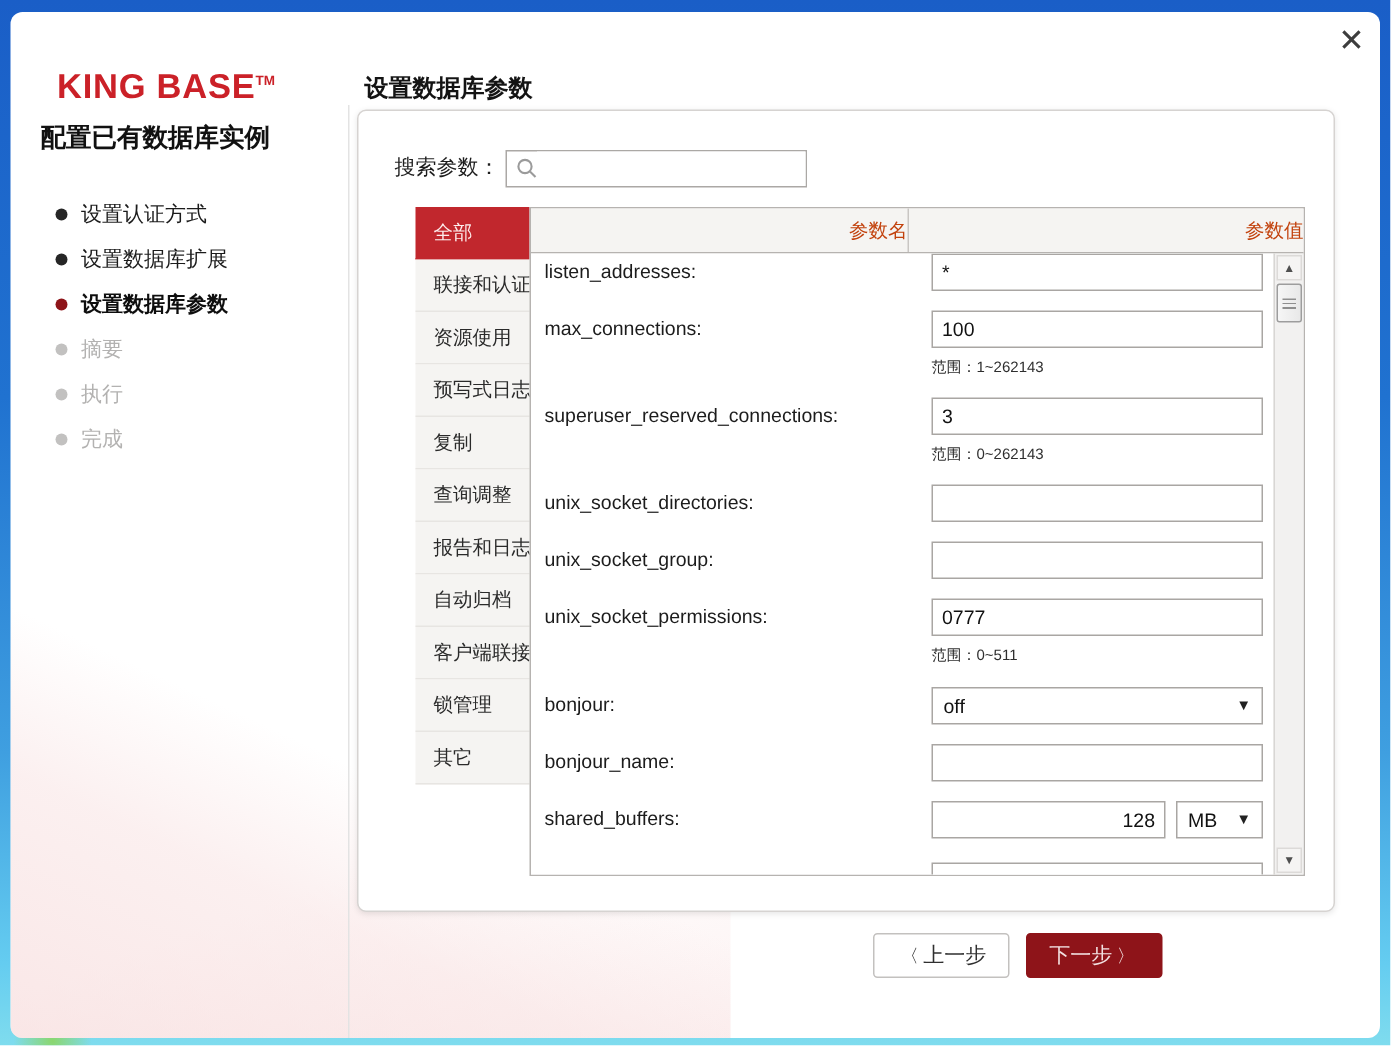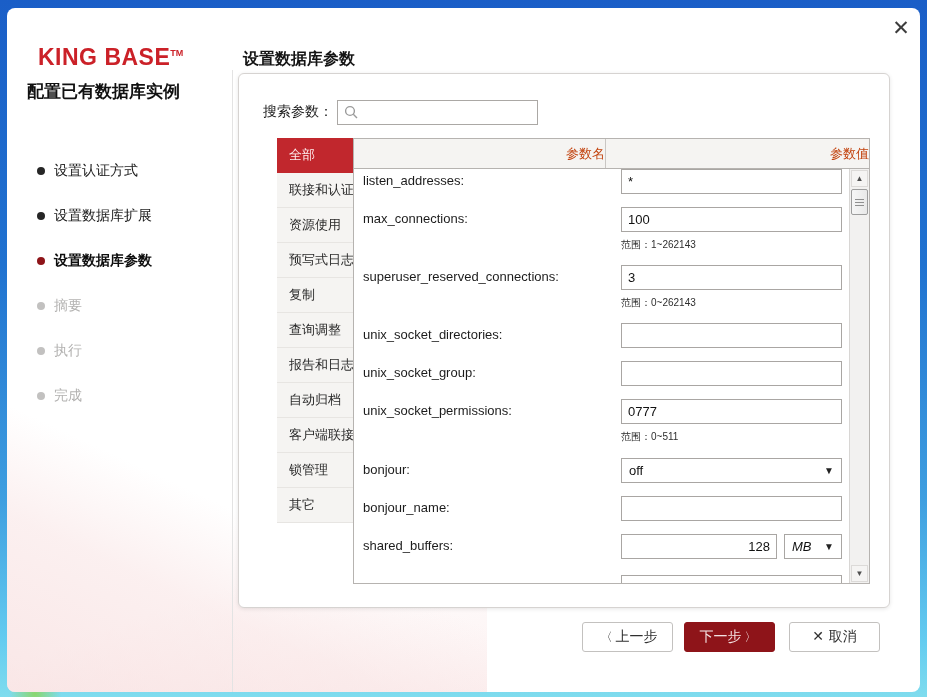--- a/index.html
+++ b/index.html
@@ -30,21 +30,21 @@
   }
 
   
   .sidebar { position:absolute; left:0; top:0; width:225px; height:100%; }
   .side-divider { position:absolute; left:225px; top:62px; bottom:0; width:1px; background:#e3e3e3; }
   .logo { position:absolute; left:31px; top:36px; color:#cb2128; font-weight:bold;
           font-size:23px; letter-spacing:.5px; white-space:nowrap; }
   .logo sup { font-size:9px; font-weight:bold; letter-spacing:0; }
   .wizard-title { position:absolute; left:20px; top:72px; font-size:17px; font-weight:bold; color:#111; }
   .steps { position:absolute; left:30px; top:126px; margin:0; padding:0; list-style:none; }
-  .steps li { display:flex; align-items:center; margin-bottom:13px; font-size:14px; height:17px;margin-top:28px; }
+  .steps li { display:flex; align-items:center; margin-bottom:13px; font-size:14px; height:17px; }
   .steps .dot { width:8px; height:8px; border-radius:50%; margin-right:9px; flex:0 0 8px; }
   .steps li.done  { color:#1b1b1b; }
   .steps li.done .dot { background:#262626; }
   .steps li.active { color:#0e0e0e; font-weight:bold; }
   .steps li.active .dot { background:#8e1419; }
   .steps li.pending { color:#b3b2b1; }
   .steps li.pending .dot { background:#c2c1c0; }
 
   
   .page-title { position:absolute; left:236px; top:30px; font-size:16px; font-weight:bold; color:#141414; }
@@ -80,21 +80,21 @@
   .prow .pname { position:absolute; left:9px; top:4px; font-size:13px; color:#1c1c1c; white-space:nowrap; }
   .prow .pinput { position:absolute; left:267px; top:0; width:221px; height:25px;
     border:1px solid #a9a6a3; font-size:13px; padding:1px 6px; outline:none; color:#111; background:#fff; }
   .prow .prange { position:absolute; left:267px; top:31px; font-size:10px; color:#2e2e2e; white-space:nowrap; }
   .fakeselect { position:absolute; left:267px; top:0; width:221px; height:25px;
     border:1px solid #a9a6a3; background:#fff; font-size:13px; color:#111;
     display:flex; align-items:center; padding:0 7px; cursor:pointer; }
   .fakeselect .sel-text { flex:1; }
   .fakeselect .caret { font-size:10px; color:#222; }
   .pinput.narrow { width:156px !important;text-align:right; }
-  .unitselect { left:430px !important; width:58px !important;font-style:italic; }
+  .unitselect { left:430px !important; width:58px !important; }
   .clipped-row { position:absolute; left:267px; top:406px; width:221px; height:14px;
     border:1px solid #a9a6a3; background:#fff; }
 
   
   .vscroll { position:absolute; right:0; top:30px; width:20px; height:414px;
     background:#f2f1f0; border-left:1px solid #d8d6d4; }
   .vs-btn { position:absolute; left:1px; width:17px; height:17px; background:#f5f4f3;
     border:1px solid #dcdad8; color:#4f4f4f; font-size:8px; text-align:center; line-height:16px; cursor:pointer; }
   .vs-up { top:1px; }
   .vs-down { bottom:1px; }
@@ -261,17 +261,14 @@
         </div>
       </div>
     </section>
 
     <button class="footer-btn btn-plain btn-prev">
       <span class="btn-ic">〈</span><span>上一步</span>
     </button>
     <button class="footer-btn btn-next">
       <span>下一步</span><span class="btn-ic">〉</span>
     </button>
-    <button class="footer-btn btn-plain btn-cancel">
-      <span class="btn-ic-x">✕</span><span>取消</span>
-    </button>
   </div>
 </div>
 
 </body></html>

